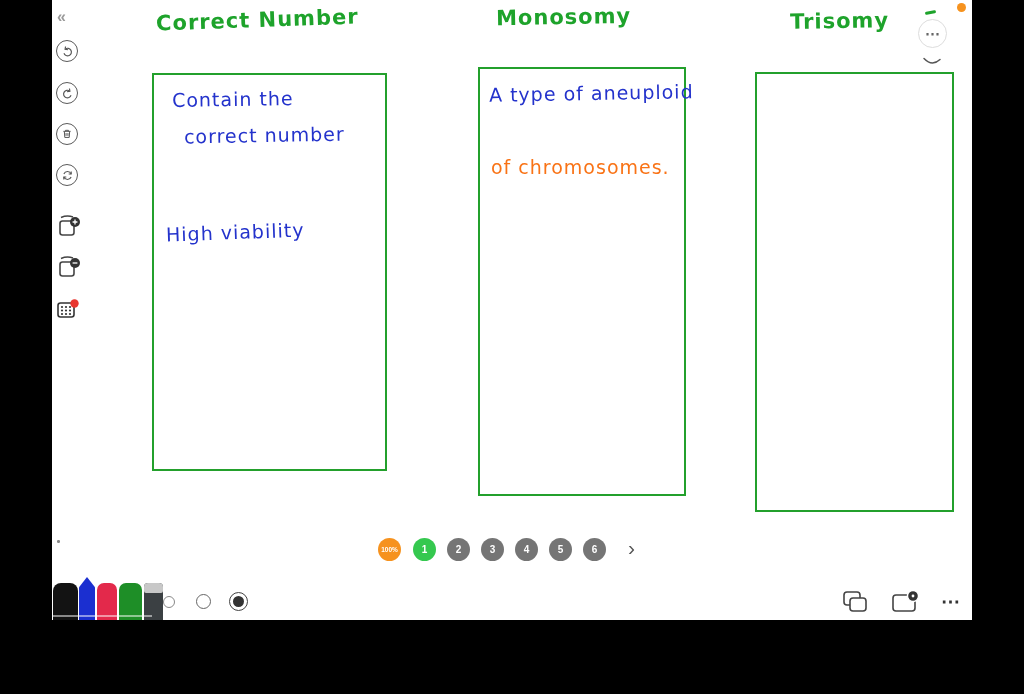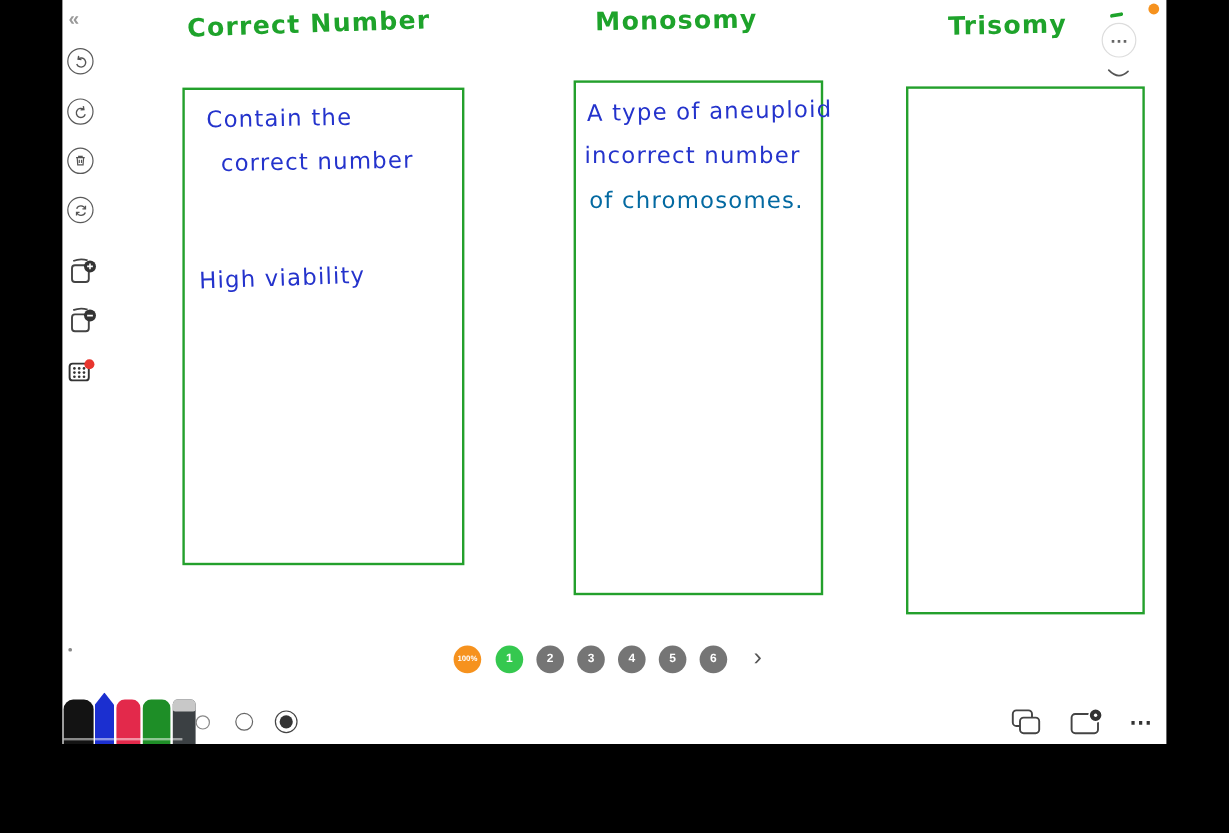--- a/index.html
+++ b/index.html
@@ -118,22 +118,21 @@
 
   <div class="box" style="left: 152px; top: 73px; width: 231px; height: 394px; border-color: rgb(35, 160, 44);"></div>
   <div class="box" style="left: 478px; top: 67px; width: 204px; height: 425px; border-color: rgb(35, 160, 44);"></div>
   <div class="box" style="left: 755px; top: 72px; width: 195px; height: 436px; border-color: rgb(35, 160, 44);"></div>
 
   <div class="abs hw hw-blue" style="left: 172px; top: 88px; transform: rotate(-1deg); color: rgb(36, 51, 204);">Contain the</div>
   <div class="abs hw hw-blue" style="left: 184px; top: 124px; transform: rotate(-1deg); color: rgb(36, 51, 204);">correct number</div>
   <div class="abs hw hw-blue" style="left: 166px; top: 221px; transform: rotate(-2deg); color: rgb(36, 51, 204);">High viability</div>
 
   <div class="abs hw hw-blue" style="left: 489px; top: 82px; transform: rotate(-1deg); color: rgb(36, 51, 204);">A type of aneuploid</div>
-  <div class="abs hw hw-blue" style="left: 487px; top: 119px; color: rgb(36, 51, 204);">incorrect number</div>
-  <div class="abs hw hw-blue" style="left: 491px; top: 156px; color: #0369a1;">of chromosomes.</div>
+  <div class="abs hw hw-blue" style="left: 491px; top: 156px; color: #f97316;">of chromosomes.</div>
 
   <div class="abs" style="left: 957px; top: 3px; width: 9px; height: 9px; border-radius: 50%; background-color: rgb(246, 146, 30);"></div>
 
   <div class="abs" style="left:918px;top:19px;width:29px;height:29px;border:1px solid #ddd;border-radius:50%;
        background:#fff;display:flex;align-items:center;justify-content:center;color:#666;
        font-size:15px;font-weight:bold;cursor:pointer;box-sizing:border-box;">⋯</div>
 
   <div class="abs" style="left:922px;top:56px;cursor:pointer;">
     <span>
       <svg width="20" height="11" viewBox="0 0 20 11" fill="none">

